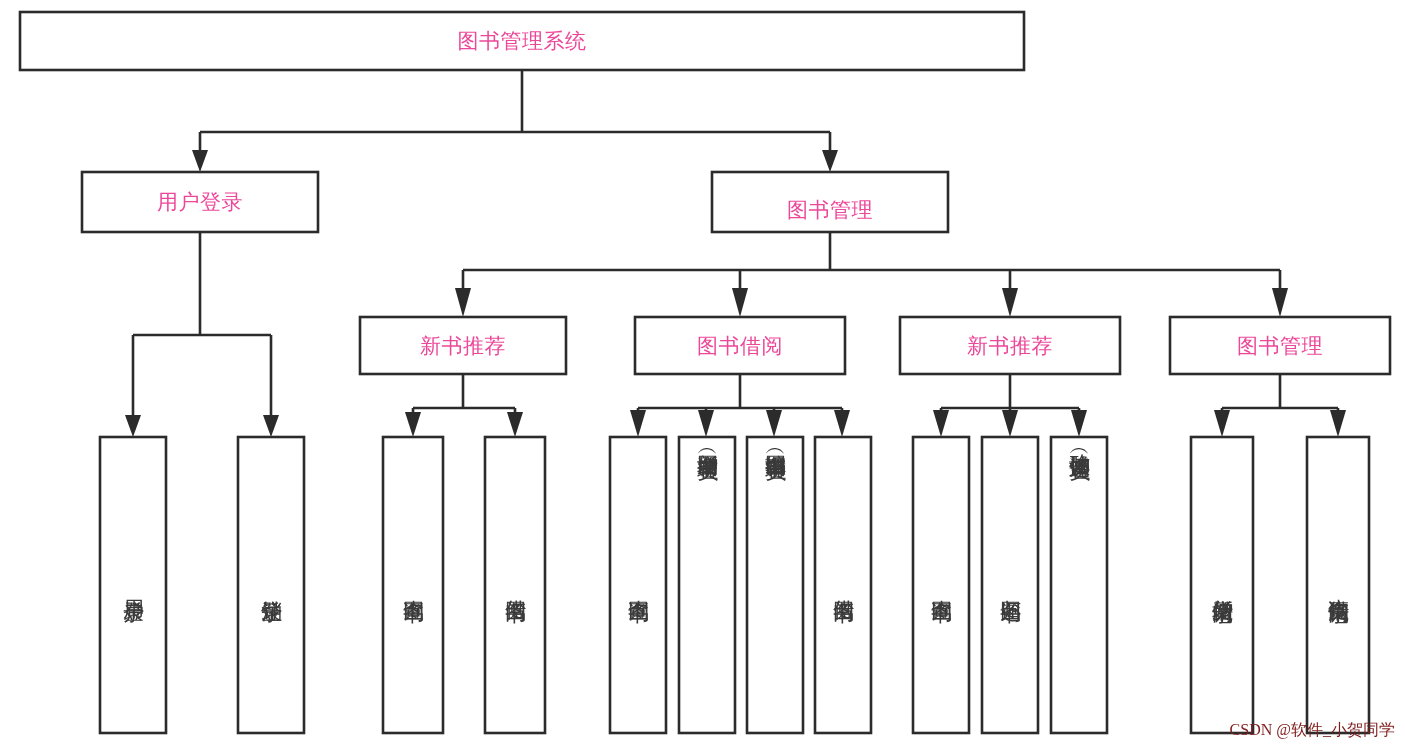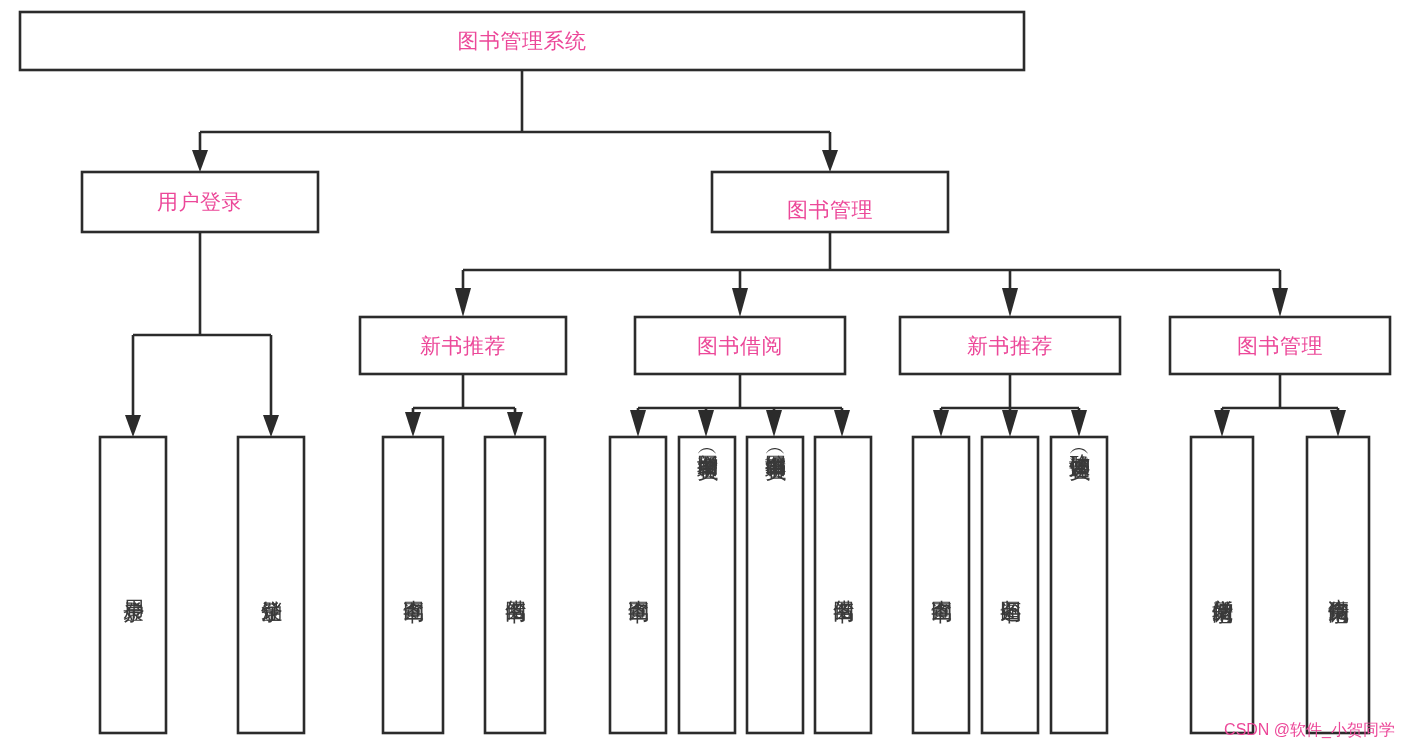--- a/index.html
+++ b/index.html
@@ -72,23 +72,23 @@
     font-family: "DejaVu Sans", "Liberation Sans", sans-serif;
     font-size: 21px;
     color: #ec4899;
     white-space: nowrap;
     letter-spacing: 0.5px;
   }
   .watermark {
     position: absolute;
     right: 10px;
     bottom: 6px;
-    font-family: Liberation Sans, sans-serif;
+    font-family: Liberation Serif, serif;
     font-size: 16px;
-    color: #ec4899;
+    color: #7f1d1d;
     white-space: nowrap;
     pointer-events: none;
   }
 </style>
 </head>
 <body>
 
 <div id="diagram-root">
 
   <svg class="flow-svg" viewBox="0 0 1405 747">

